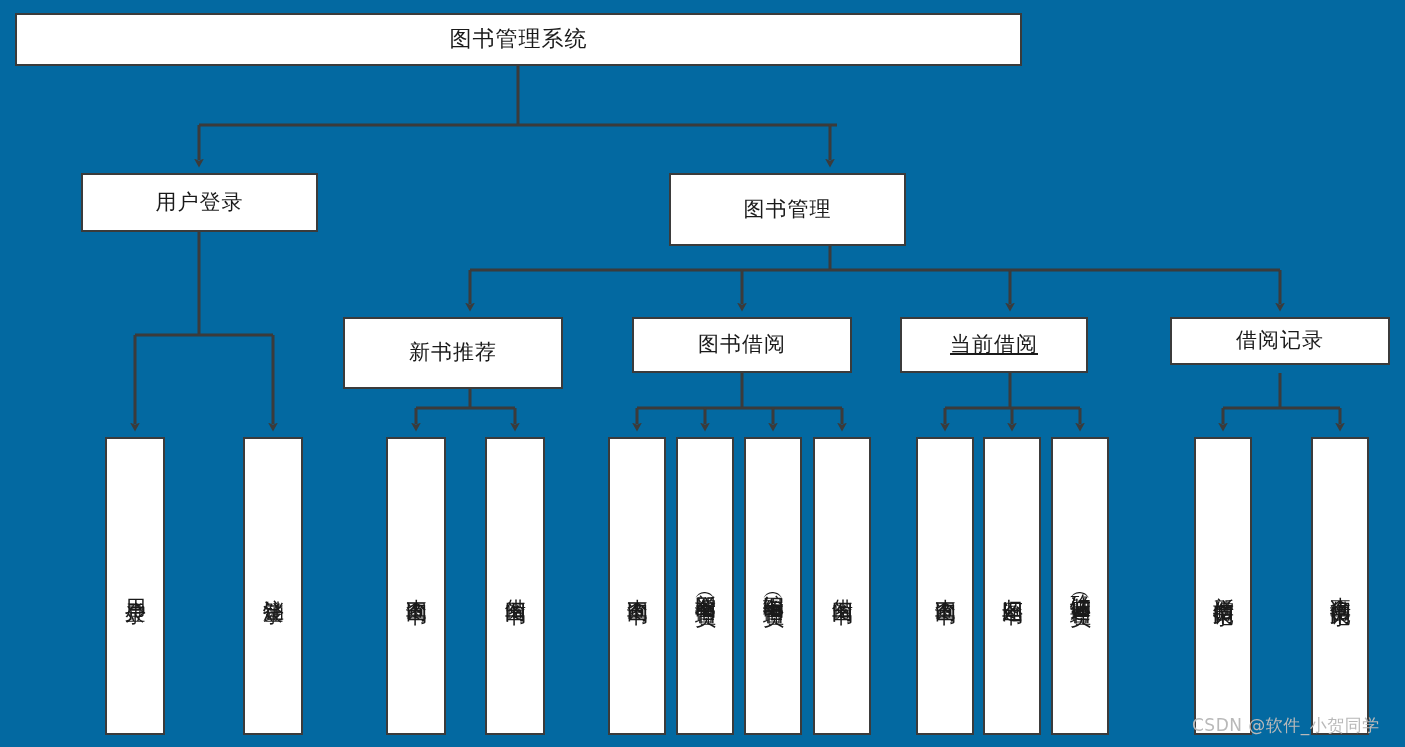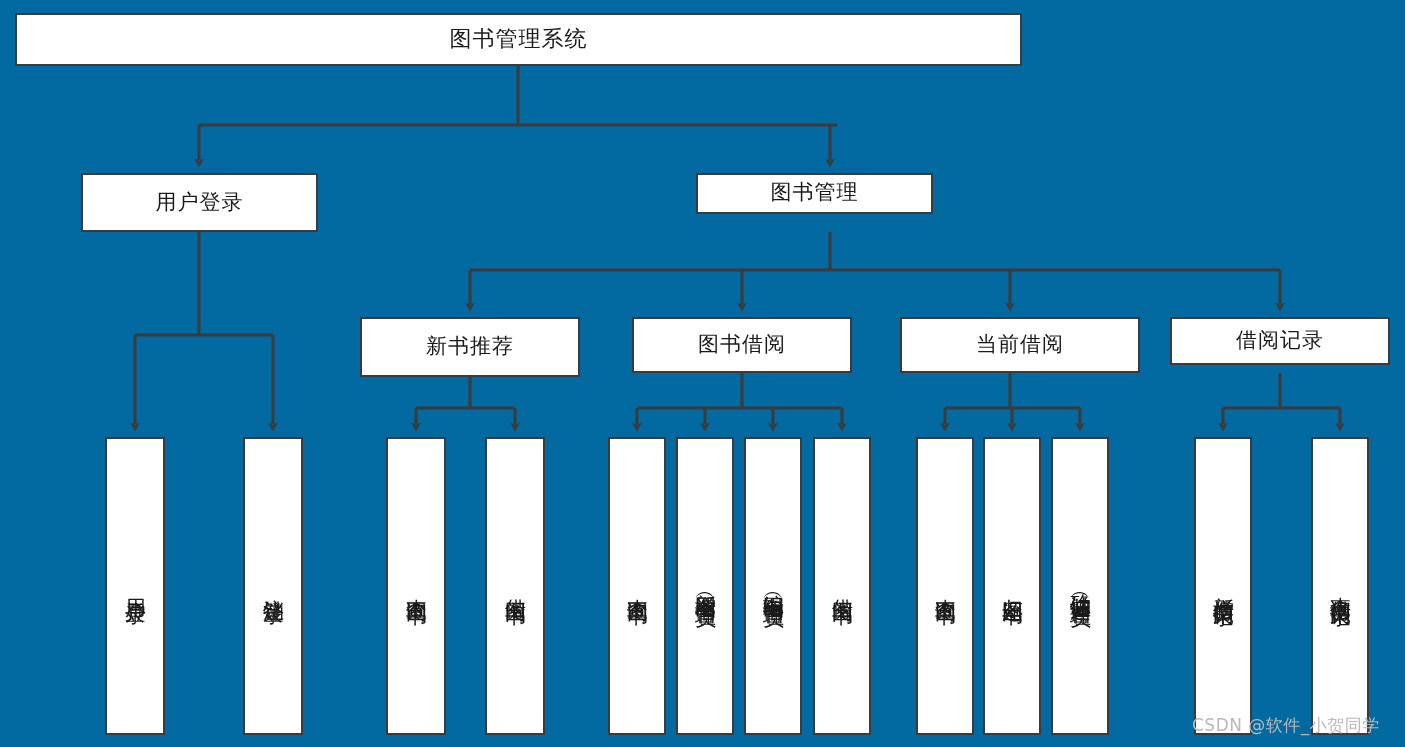--- a/index.html
+++ b/index.html
@@ -136,33 +136,33 @@
   </svg>
 
   <div class="node horiz root" style="left:15px; top:13px; width:1007px; height:53px;">
     <span class="lbl">图书管理系统</span>
   </div>
 
   <div class="node horiz" style="left:81px; top:173px; width:237px; height:59px;">
     <span class="lbl">用户登录</span>
   </div>
 
-  <div class="node horiz" style="left:696px; top:173px; width:237px; height:41px;font-family:Liberation Mono, monospace;">
+  <div class="node horiz" style="left:669px; top:173px; width:237px; height:73px;">
     <span class="lbl">图书管理</span>
   </div>
 
-  <div class="node horiz" style="left:360px; top:317px; width:220px; height:60px;">
+  <div class="node horiz" style="left:343px; top:317px; width:220px; height:72px;">
     <span class="lbl">新书推荐</span>
   </div>
 
   <div class="node horiz" style="left:632px; top:317px; width:220px; height:56px;">
     <span class="lbl">图书借阅</span>
   </div>
 
-  <div class="node horiz" style="left:900px; top:317px; width:240px; height:56px;">
+  <div class="node horiz" style="left:900px; top:317px; width:188px; height:56px;text-decoration:underline;">
     <span class="lbl">当前借阅</span>
   </div>
 
   <div class="node horiz" style="left:1170px; top:317px; width:220px; height:48px;">
     <span class="lbl">借阅记录</span>
   </div>
 
   <div class="node vert" style="left:105px; top:437px; width:60px; height:298px;">
     <span class="lbl">用户登录</span>
   </div>

